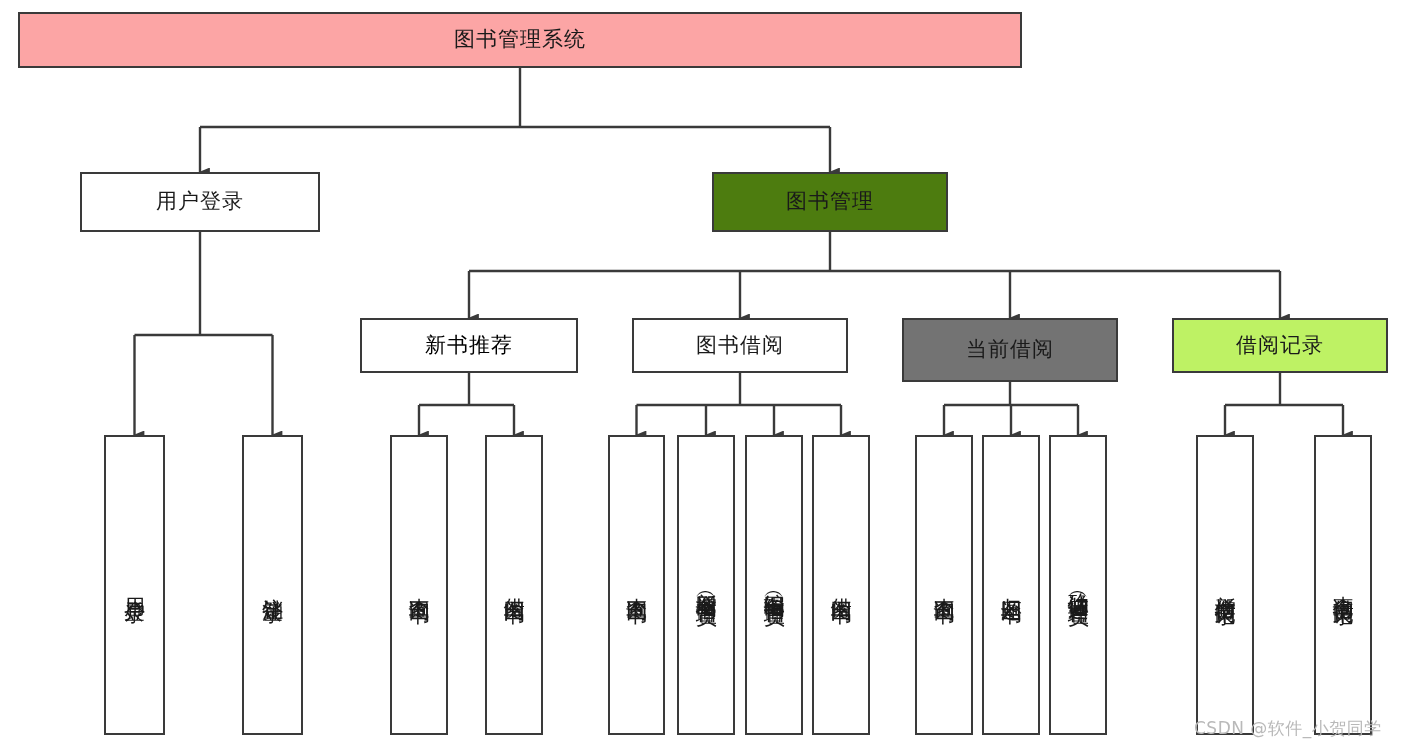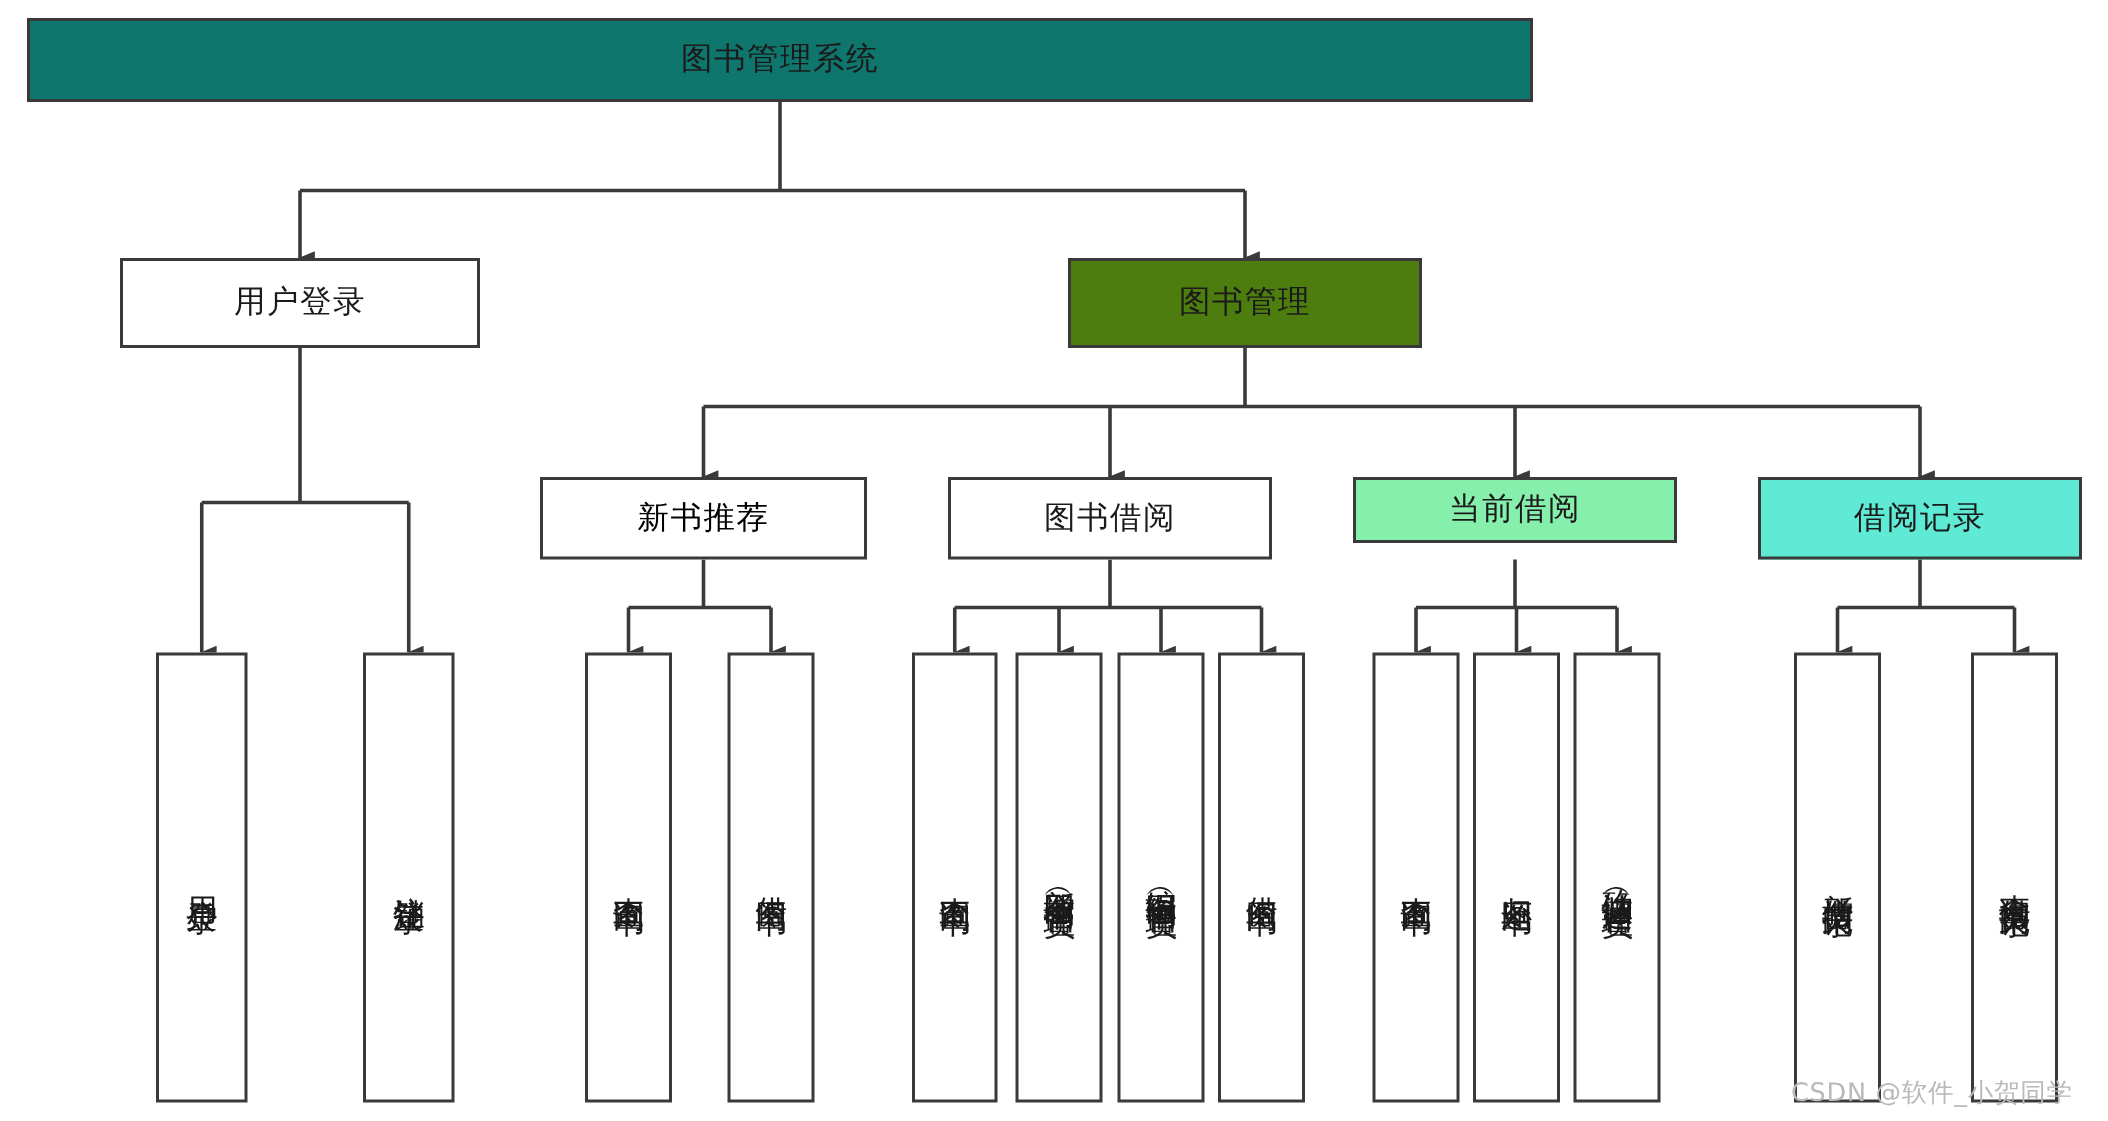--- a/index.html
+++ b/index.html
@@ -101,39 +101,39 @@
       <line x1="944" y1="405" x2="1078" y2="405" stroke="#3a3a3a" stroke-width="2.4"></line>
       <line x1="944" y1="405" x2="944" y2="435" stroke="#3a3a3a" stroke-width="2.4" marker-end="url(#arrow)"></line>
       <line x1="1011" y1="405" x2="1011" y2="435" stroke="#3a3a3a" stroke-width="2.4" marker-end="url(#arrow)"></line>
       <line x1="1078" y1="405" x2="1078" y2="435" stroke="#3a3a3a" stroke-width="2.4" marker-end="url(#arrow)"></line>
       <line x1="1280" y1="373" x2="1280" y2="405" stroke="#3a3a3a" stroke-width="2.4"></line>
       <line x1="1225" y1="405" x2="1343" y2="405" stroke="#3a3a3a" stroke-width="2.4"></line>
       <line x1="1225" y1="405" x2="1225" y2="435" stroke="#3a3a3a" stroke-width="2.4" marker-end="url(#arrow)"></line>
       <line x1="1343" y1="405" x2="1343" y2="435" stroke="#3a3a3a" stroke-width="2.4" marker-end="url(#arrow)"></line>
     </svg>
   <div id="nodes-layer">
-      <div class="node node-h" style="left: 18px; top: 12px; width: 1004px; height: 56px; border-color: rgb(58, 58, 58); background: #0f766e; color: rgb(26, 26, 26);">
+      <div class="node node-h" style="left: 18px; top: 12px; width: 1004px; height: 56px; border-color: rgb(58, 58, 58); background: #fca5a5; color: rgb(26, 26, 26);">
         <span>图书管理系统</span>
       </div>
       <div class="node node-h" style="left: 80px; top: 172px; width: 240px; height: 60px; border-color: rgb(58, 58, 58); background: rgb(255, 255, 255); color: rgb(26, 26, 26);">
         <span>用户登录</span>
       </div>
       <div class="node node-h" style="left: 712px; top: 172px; width: 236px; height: 60px; border-color: rgb(58, 58, 58); background: #4d7c0f; color: rgb(26, 26, 26);">
         <span>图书管理</span>
       </div>
       <div class="node node-h" style="left: 360px; top: 318px; width: 218px; height: 55px; border-color: rgb(58, 58, 58); background: rgb(255, 255, 255); color: #000000;">
         <span>新书推荐</span>
       </div>
       <div class="node node-h" style="left: 632px; top: 318px; width: 216px; height: 55px; border-color: rgb(58, 58, 58); background: rgb(255, 255, 255); color: rgb(26, 26, 26); text-align: right;">
         <span>图书借阅</span>
       </div>
-      <div class="node node-h" style="left: 902px; top: 318px; width: 216px; height: 44px; border-color: rgb(58, 58, 58); background: #86efac; color: rgb(26, 26, 26);">
+      <div class="node node-h" style="left: 902px; top: 318px; width: 216px; height: 64px; border-color: rgb(58, 58, 58); background: #737373; color: rgb(26, 26, 26);">
         <span>当前借阅</span>
       </div>
-      <div class="node node-h" style="left: 1172px; top: 318px; width: 216px; height: 55px; border-color: rgb(58, 58, 58); background: #5eead4; color: rgb(26, 26, 26);">
+      <div class="node node-h" style="left: 1172px; top: 318px; width: 216px; height: 55px; border-color: rgb(58, 58, 58); background: #bef264; color: rgb(26, 26, 26);">
         <span>借阅记录</span>
       </div>
       <div class="node node-v" style="left: 104px; top: 435px; width: 61px; height: 300px; border-color: rgb(58, 58, 58); background: rgb(255, 255, 255); color: rgb(26, 26, 26);">
         <span class="vlabel">用户登录</span>
       </div>
       <div class="node node-v" style="left: 242px; top: 435px; width: 61px; height: 300px; border-color: rgb(58, 58, 58); background: rgb(255, 255, 255); color: rgb(26, 26, 26);">
         <span class="vlabel">注销登录</span>
       </div>
       <div class="node node-v" style="left: 390px; top: 435px; width: 58px; height: 300px; border-color: rgb(58, 58, 58); background: rgb(255, 255, 255); color: rgb(26, 26, 26);">
         <span class="vlabel">查询图书</span>

